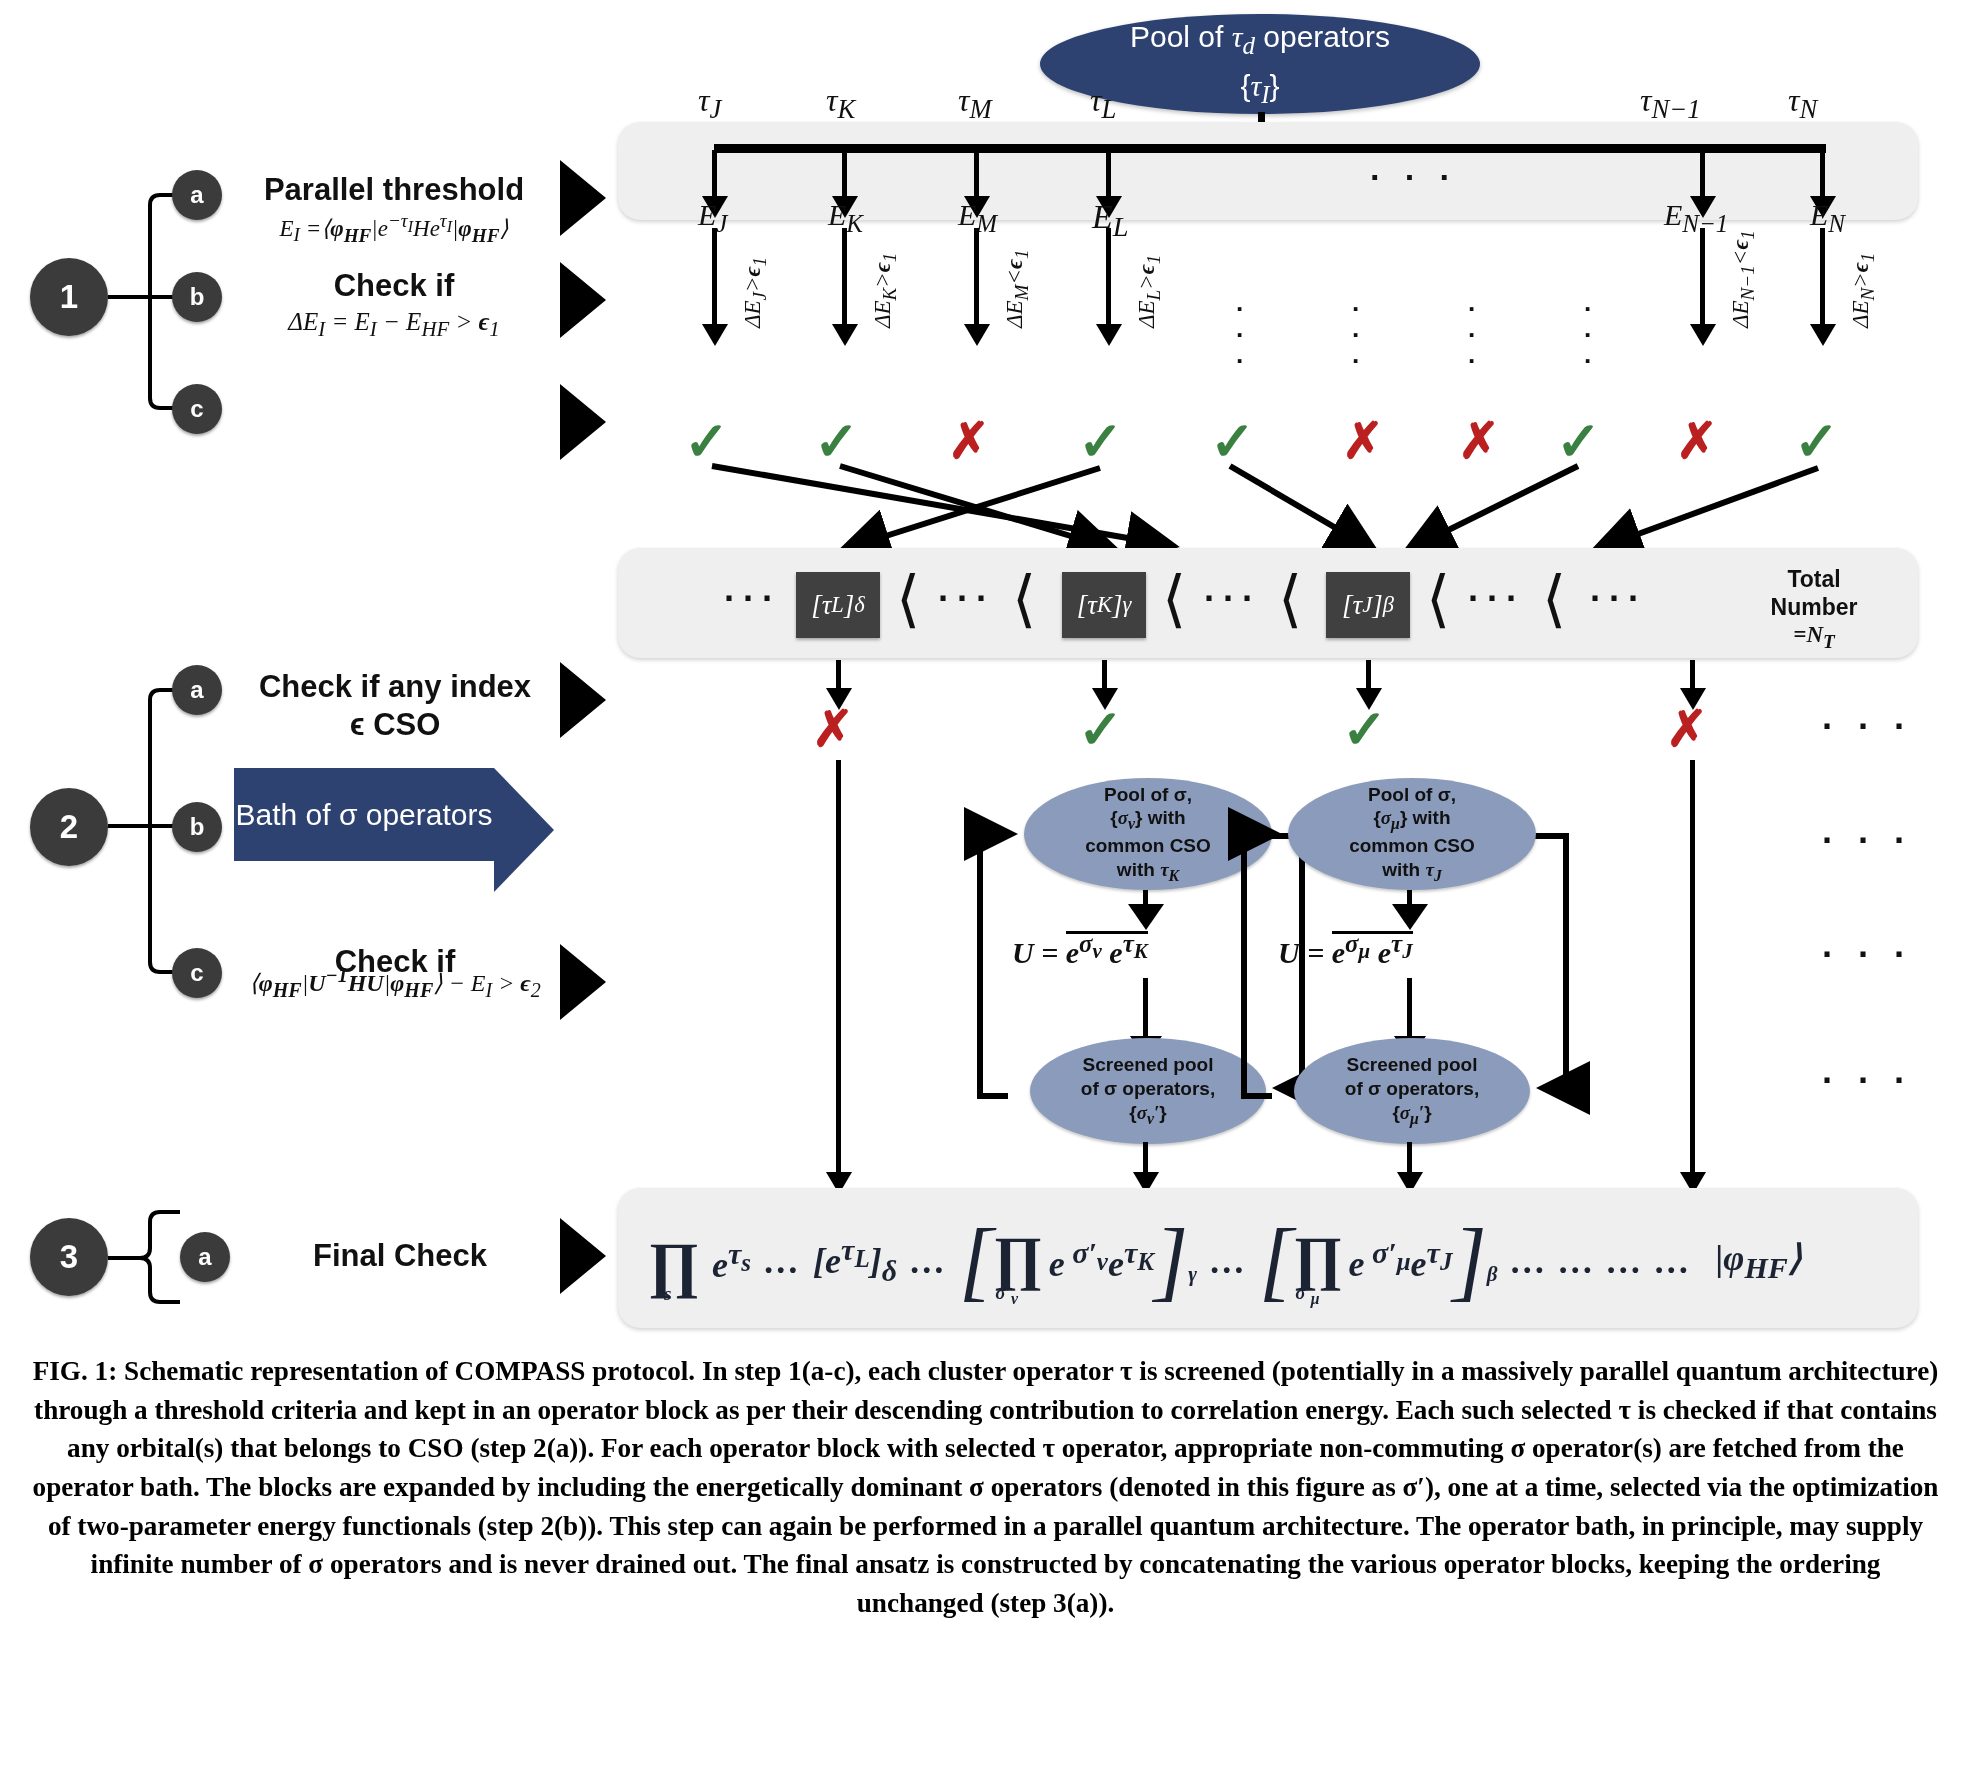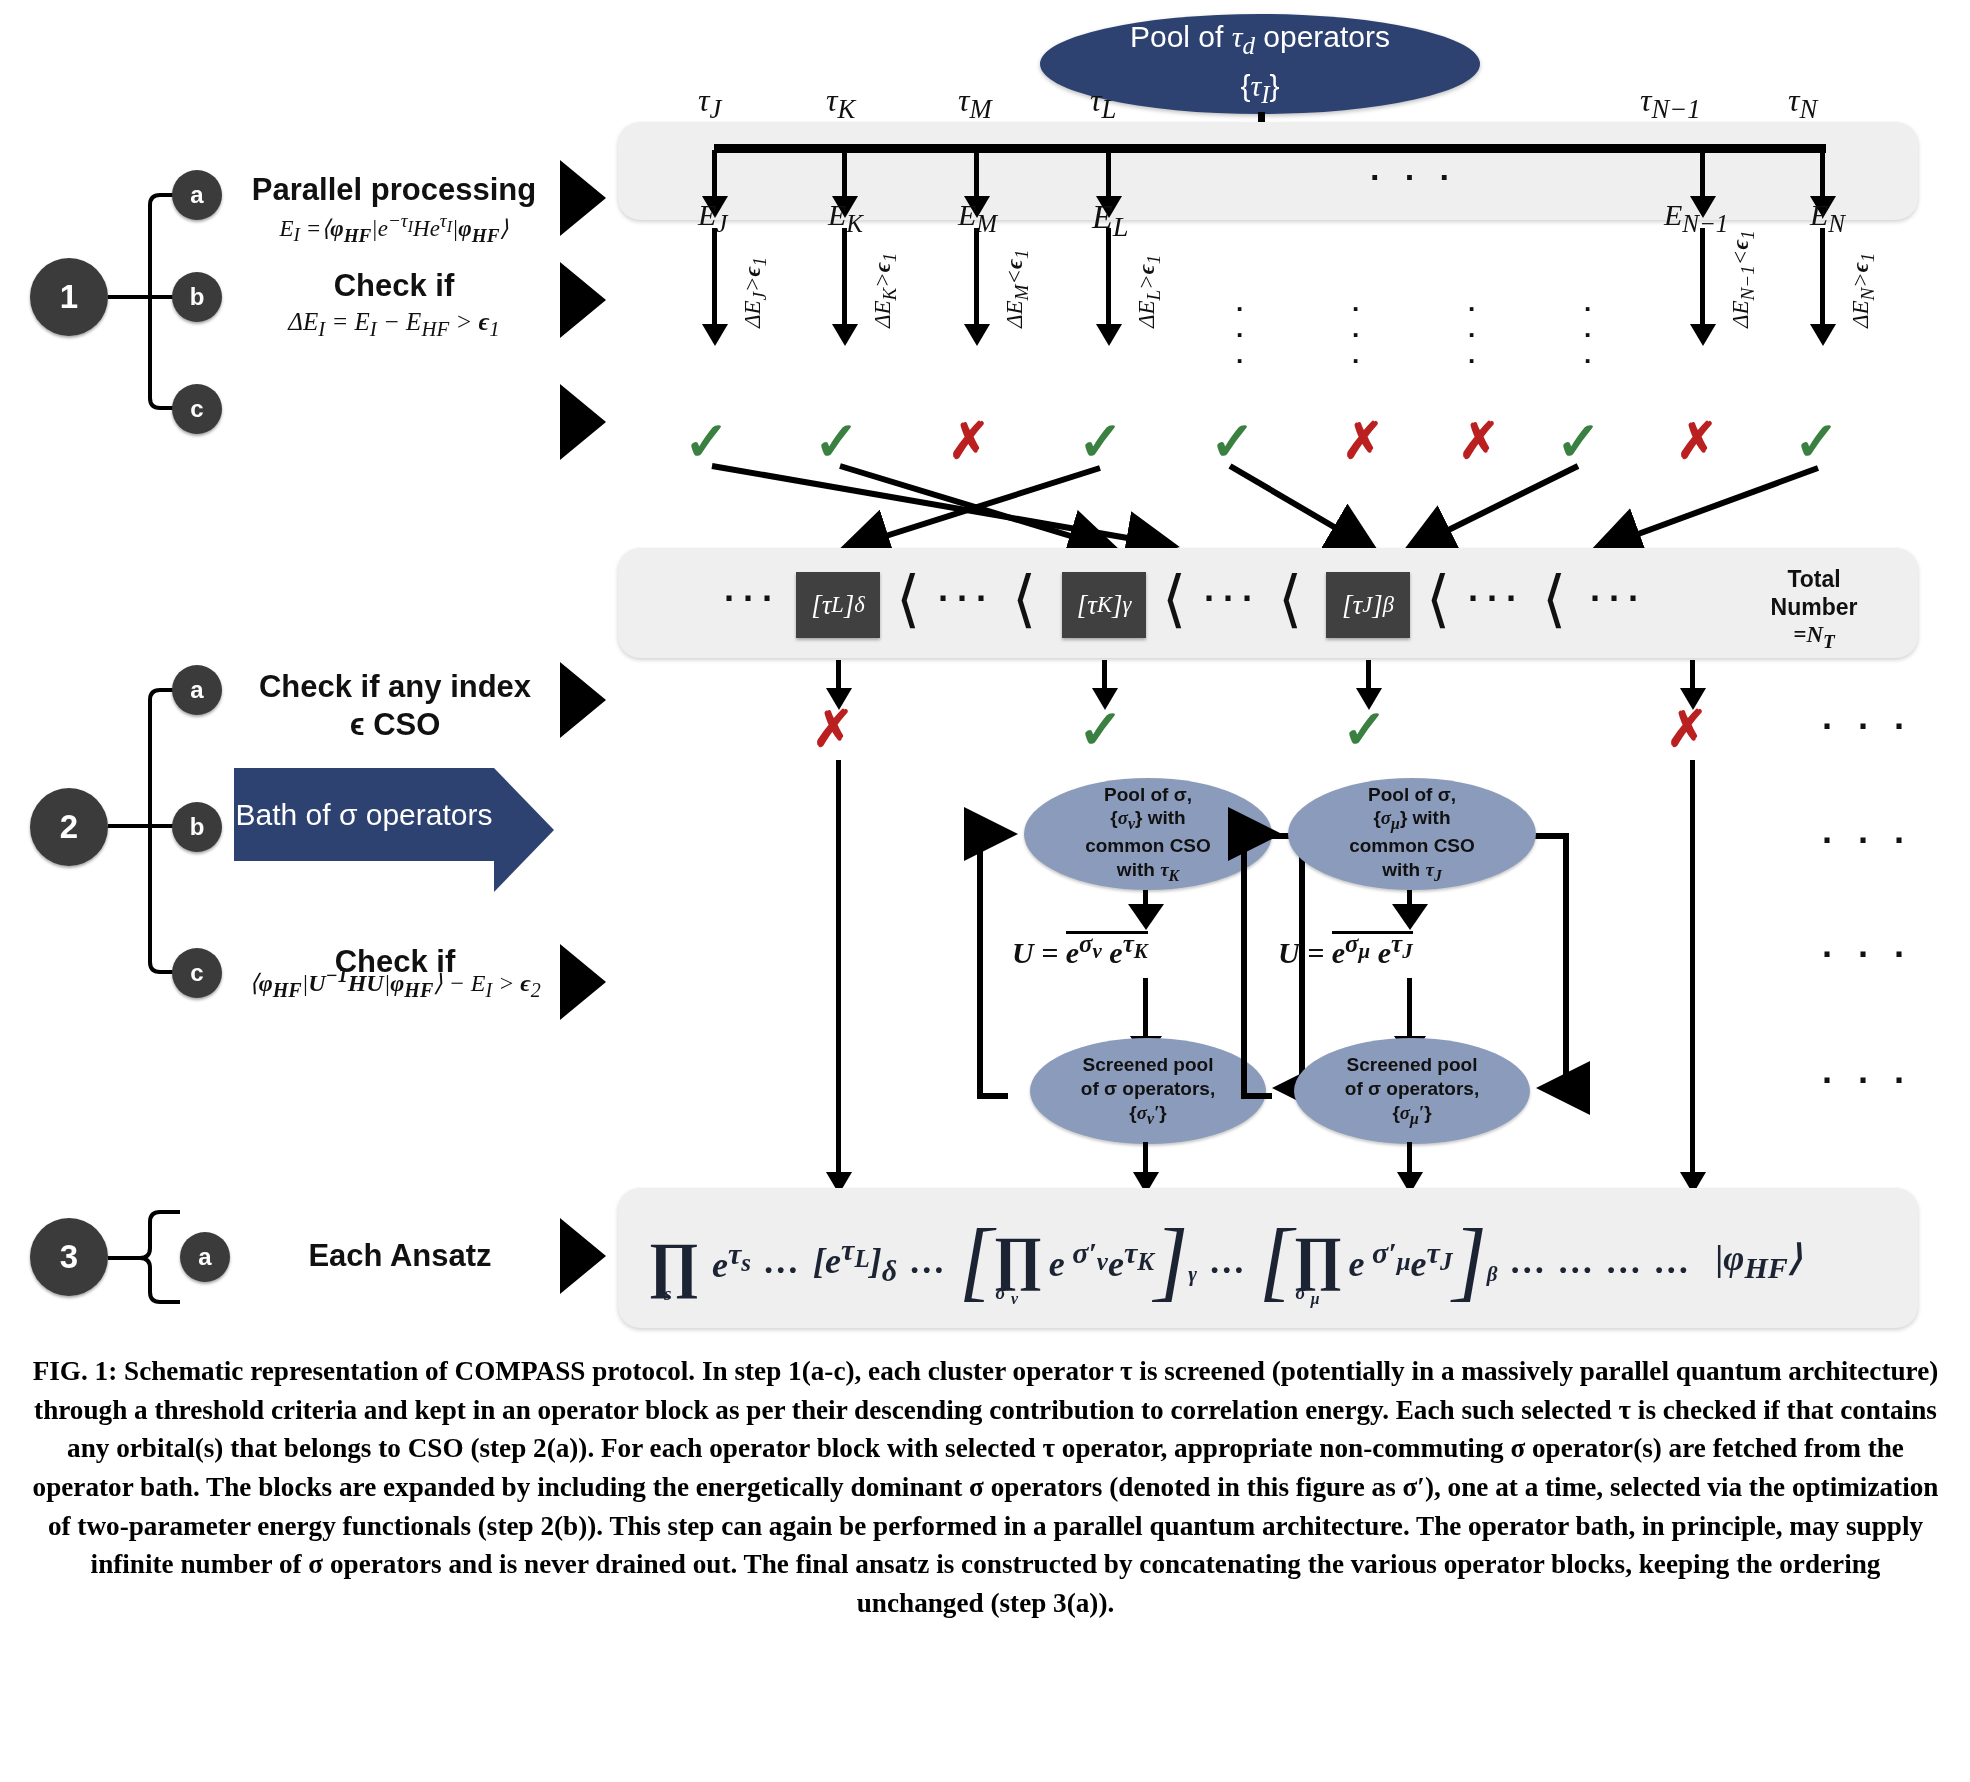--- a/index.html
+++ b/index.html
@@ -385,21 +385,21 @@
       <path d="M150,826 H176"></path>
       <path d="M150,826 V962 Q150,972 160,972 H176"></path>
       <path d="M108,1258 H128"></path>
       <path d="M150,1222 Q150,1212 160,1212 H180 M150,1222 V1248 Q150,1258 140,1258 Q150,1258 150,1268 V1292 Q150,1302 160,1302 H180 M128,1258 H140"></path>
     </g>
   </svg>
   <div class="abs circ" style="left:172px; top:170px; width:50px; height:50px; font-size:24px;">a</div>
   <div class="abs circ" style="left:172px; top:272px; width:50px; height:50px; font-size:24px;">b</div>
   <div class="abs circ" style="left:172px; top:384px; width:50px; height:50px; font-size:24px;">c</div>
 
-  <div class="abs lbl-title" style="left:238px; top:172px; width:312px;">Parallel processing</div>
+  <div class="abs lbl-title" style="left:238px; top:172px; width:312px;">Parallel threshold</div>
   <div class="abs lbl-eq mathi" style="left:238px; top:210px; width:312px;">E<sub>I</sub> =⟨<b>φ<sub>HF</sub></b>|e<sup>−τ<sub>I</sub></sup>He<sup>τ<sub>I</sub></sup>|<b>φ<sub>HF</sub></b>⟩</div>
 
   <div class="abs lbl-title" style="left:238px; top:268px; width:312px;">Check if</div>
   <div class="abs lbl-eq mathi" style="left:238px; top:308px; width:312px; font-size:25px;">ΔE<sub>I</sub> = E<sub>I</sub> − E<sub>HF</sub> &gt; <b>ϵ</b><sub>1</sub></div>
 
 
   <div class="abs tri-right" style="left:560px; top:160px;"></div>
   <div class="abs tri-right" style="left:560px; top:262px;"></div>
   <div class="abs tri-right" style="left:560px; top:384px;"></div>
 
@@ -413,20 +413,20 @@
 
   <div class="abs bath" style="left:234px; top:768px; width:260px; height:93px;">Bath of σ operators</div>
   <div class="abs bath-tip" style="left:494px; top:768px;"></div>
 
   <div class="abs lbl-title" style="left:234px; top:944px; width:322px;">Check if</div>
   <div class="abs lbl-eq mathi" style="left:224px; top:964px; width:342px; font-size:24px;">⟨<b>φ<sub>HF</sub></b>|<b>U<sup>−1</sup>HU</b>|<b>φ<sub>HF</sub></b>⟩ − E<sub>I</sub> &gt; <b>ϵ</b><sub>2</sub></div>
   <div class="abs tri-right" style="left:560px; top:944px;"></div>
 
   <div class="abs circ" style="left:30px; top:1218px; width:78px; height:78px; font-size:33px;">3</div>
   <div class="abs circ" style="left:180px; top:1232px; width:50px; height:50px; font-size:24px;">a</div>
-  <div class="abs lbl-title" style="left:250px; top:1238px; width:300px;">Each Ansatz</div>
+  <div class="abs lbl-title" style="left:250px; top:1238px; width:300px;">Final Check</div>
   <div class="abs tri-right" style="left:560px; top:1218px;"></div>
 
 </div>
 
 <div class="caption">
   <span>FIG. 1:</span><span> Schematic representation of COMPASS protocol. In step 1(a-c), each cluster operator τ is screened (potentially in a massively parallel quantum architecture) through a threshold criteria and kept in an operator block as per their descending contribution to correlation energy. Each such selected τ is checked if that contains any orbital(s) that belongs to CSO (step 2(a)). For each operator block with selected τ operator, appropriate non-commuting σ operator(s) are fetched from the operator bath. The blocks are expanded by including the energetically dominant σ operators (denoted in this figure as σ′), one at a time, selected via the optimization of two-parameter energy functionals (step 2(b)). This step can again be performed in a parallel quantum architecture. The operator bath, in principle, may supply infinite number of σ operators and is never drained out. The final ansatz is constructed by concatenating the various operator blocks, keeping the ordering unchanged (step 3(a)).</span>
 </div>
 
 </body></html>

